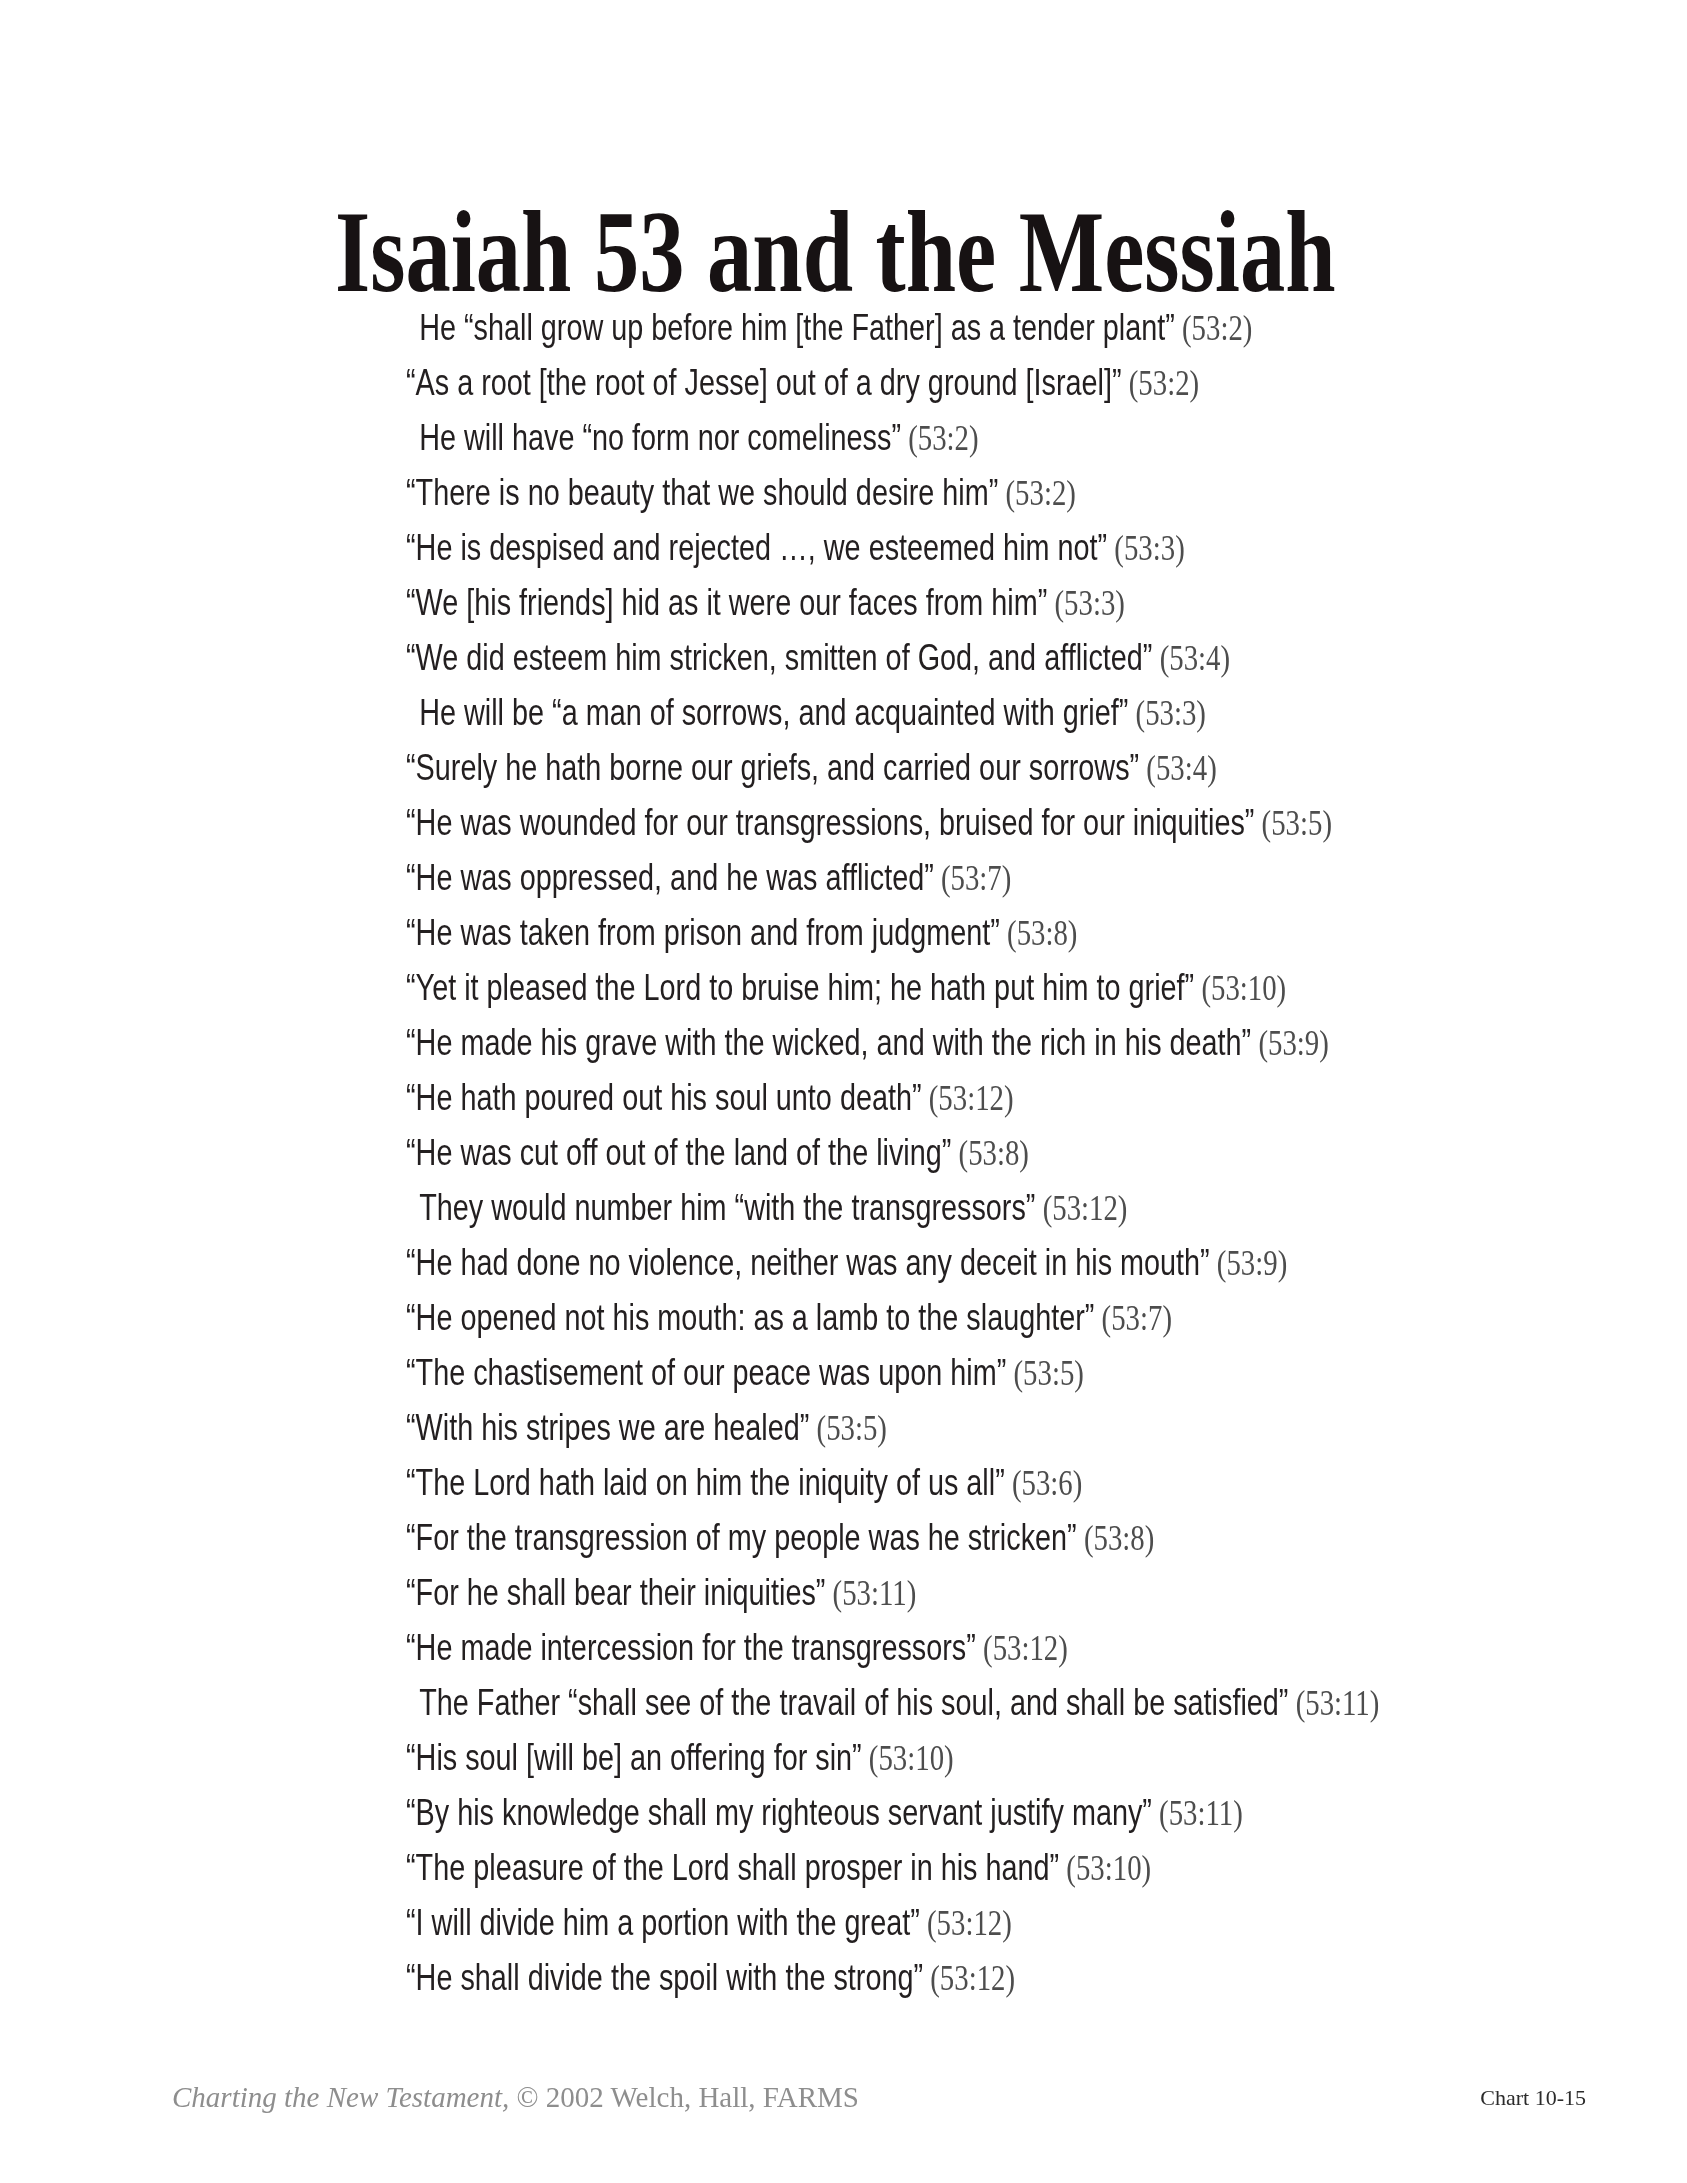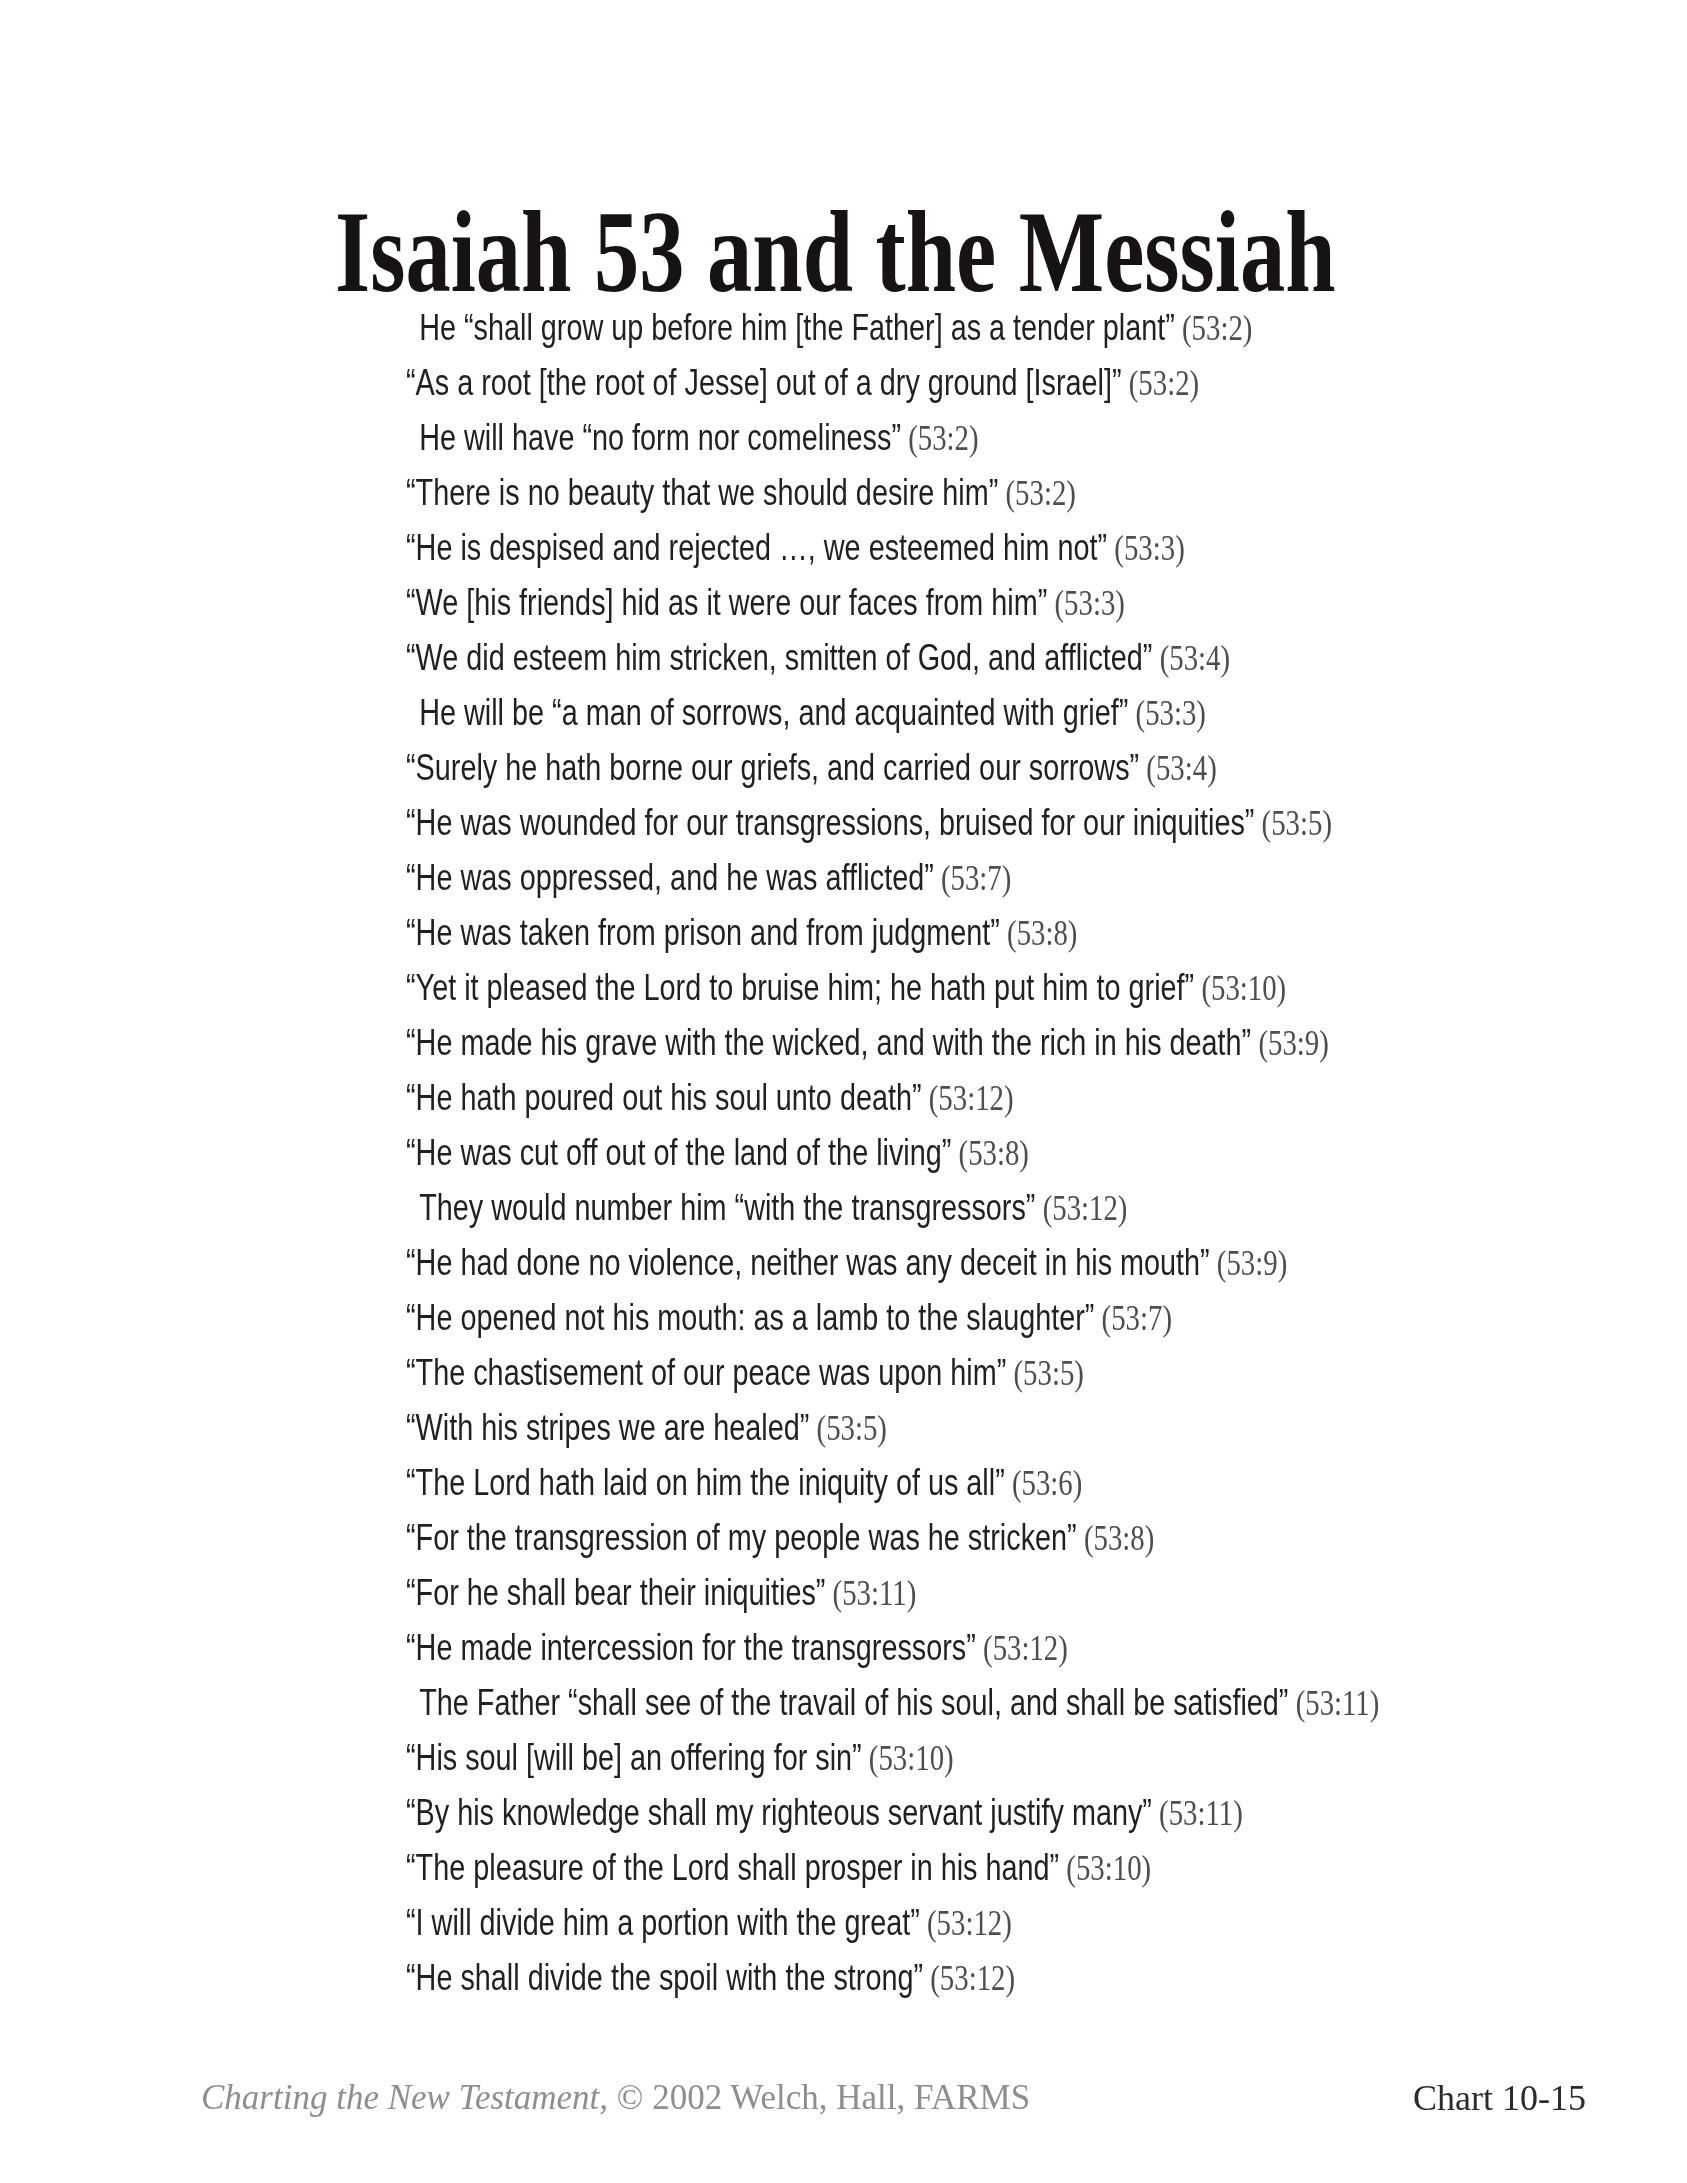--- a/index.html
+++ b/index.html
@@ -43,34 +43,34 @@
   }
   .line.indented { text-indent: 16.5px; }
   .line-ref {
     font-family: "Liberation Serif", serif;
     color: #4d4d4d;
   }
 
   .footer-credit {
     position: absolute;
     top: 2083px;
-    left: 201px;
+    left: 172px;
     font-family: "Liberation Serif", serif;
-    font-size: 35px;
+    font-size: 29px;
     line-height: 29px;
     color: #8e8e8e;
     white-space: nowrap;
   }
   .footer-credit .book { font-style: italic; }
   .footer-chart {
     position: absolute;
     top: 2083px;
     right: 101px;
     font-family: "Liberation Serif", serif;
-    font-size: 36px;
+    font-size: 22px;
     line-height: 30px;
     color: #2b2b2b;
     white-space: nowrap;
   }
 </style>
 </head>
 <body>
 
 <div class="page">
 

